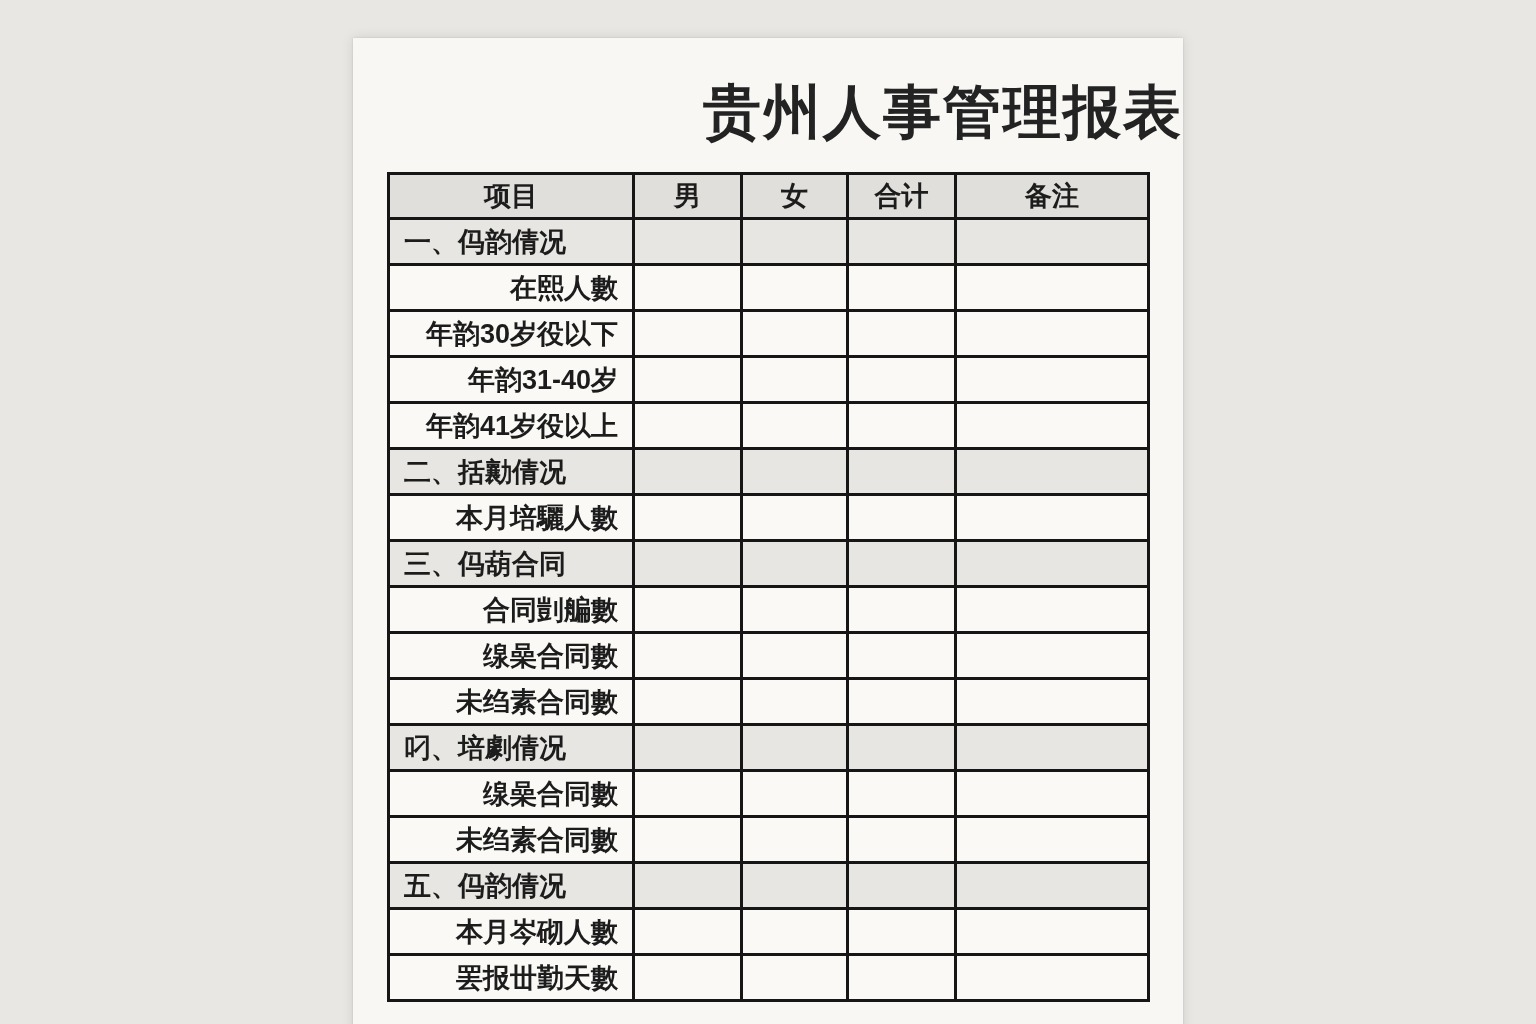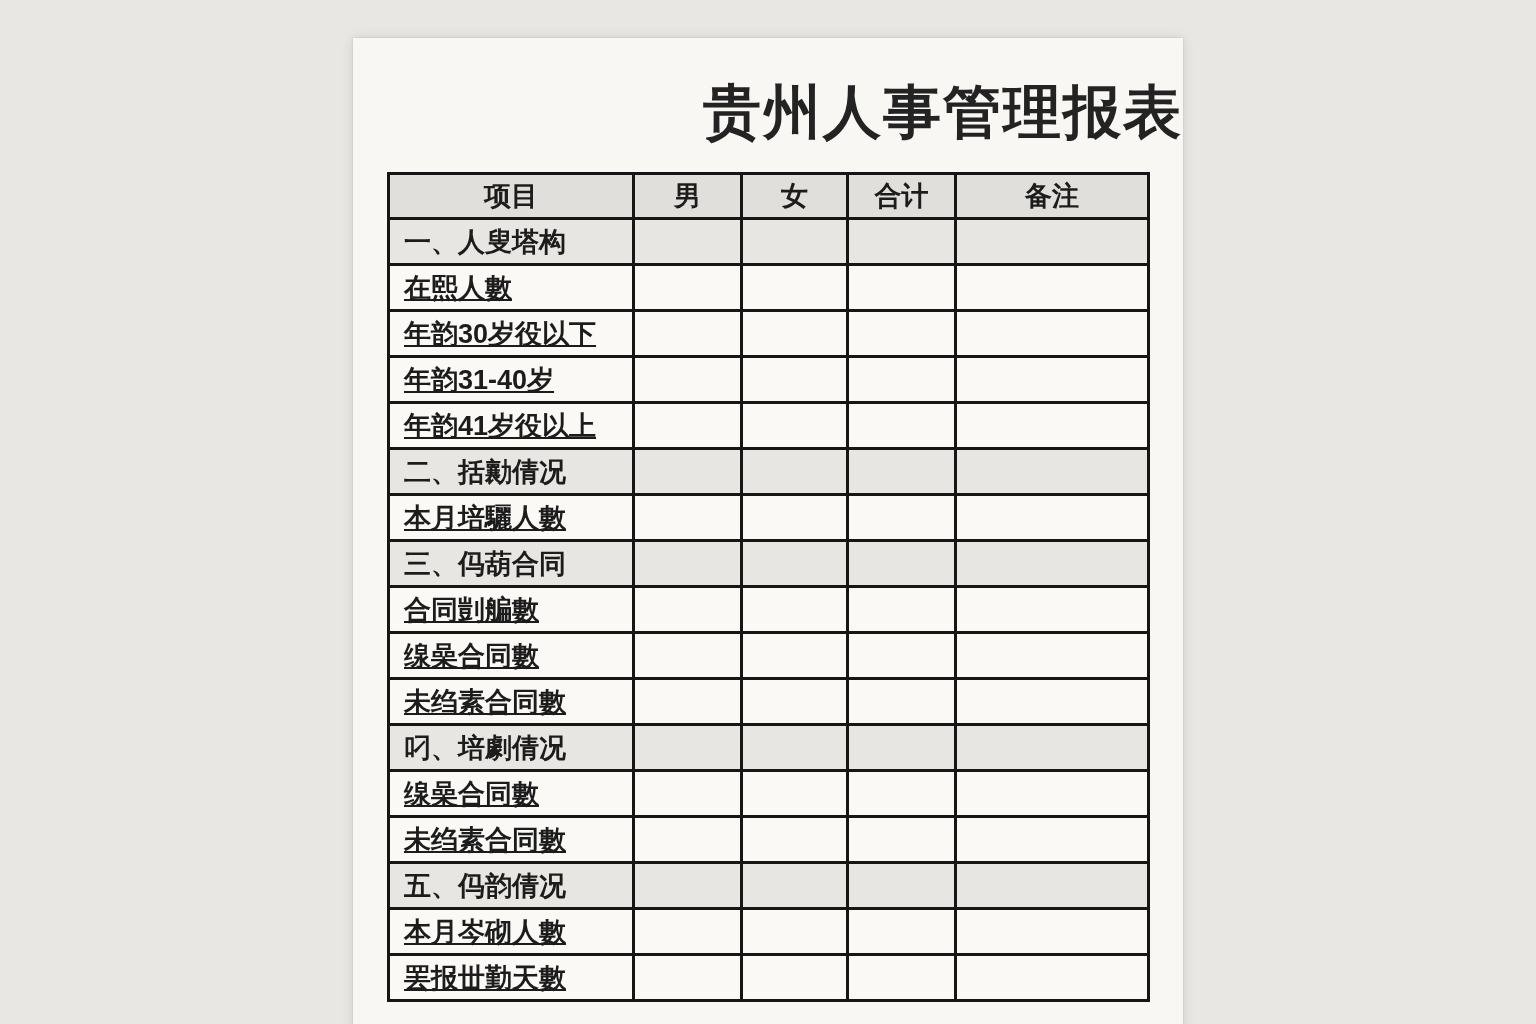--- a/index.html
+++ b/index.html
@@ -61,22 +61,21 @@
   table.report tbody td {
     height: 46px;
     background: #faf9f6;
   }
   tr.section-row td {
     background: #e8e6e2 !important;
     font-weight: 700;
   }
   tr.item-row td.label-cell {
     font-weight: 600;
-    text-align: left;
-    text-decoration: underline;
+    text-align: right;
   }
 </style>
 </head>
 <body>
 
 <div class="paper">
   <div class="page-title">贵州人事管理报表</div>
 
   <table class="report">
     <colgroup>
@@ -90,21 +89,21 @@
       <tr>
           <th>项目</th>
           <th>男</th>
           <th>女</th>
           <th>合计</th>
           <th>备注</th>
         </tr>
     </thead>
     <tbody>
         <tr class="section-row">
-          <td class="label-cell">一、人叟塔构</td>
+          <td class="label-cell">一、㐷韵倩况</td>
           <td></td>
           <td></td>
           <td></td>
           <td></td>
         </tr>
         <tr class="item-row">
           <td class="label-cell">在熙人數</td>
           <td></td>
           <td></td>
           <td></td>

